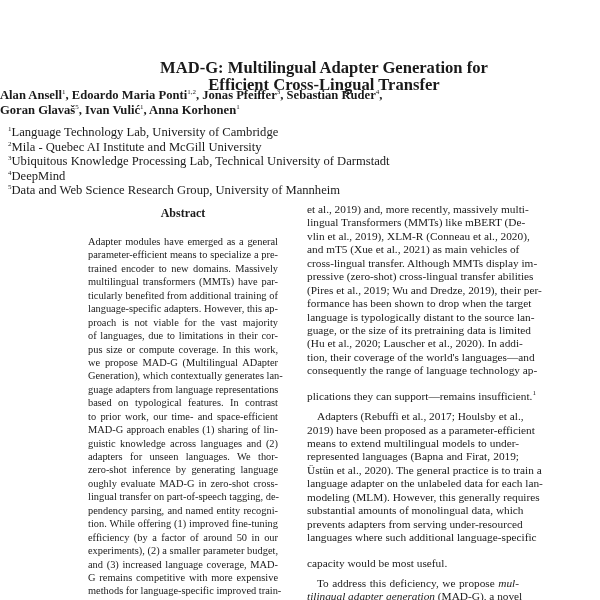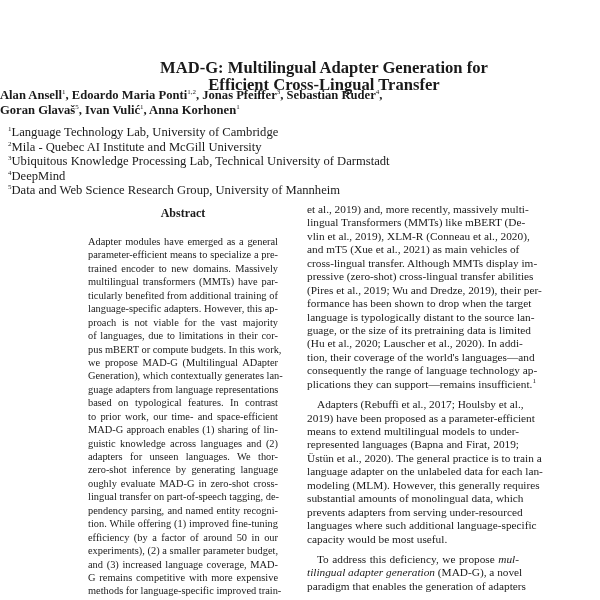--- a/index.html
+++ b/index.html
@@ -24,21 +24,21 @@
   sup { font-size: 7px; line-height: 0; vertical-align: 5px; font-weight: normal; }
   .abstract-heading {
     position: absolute; left: 88px; width: 190px; top: 206px;
     text-align: center; font-weight: bold; font-size: 12px;
   }
   .line {
     display: block; white-space: nowrap;
     text-align: justify; text-align-last: justify; height: 13.45px;
     overflow: visible;
   }
-  .line.last { text-align-last: left; }
+  .line.last { text-align-last: left; margin-top: 12px; }
   .line.indent { text-indent: 10px; }
   .abs-body { position: absolute; left: 88px; width: 190px; top: 235px; font-size: 10.4px; line-height: 13.45px; }
   .right-body { position: absolute; left: 307px; width: 212px; top: 203px; font-size: 11.3px; line-height: 13.45px; }
   .para-gap { height: 7px; }
   i, .it { font-style: italic; }
 </style>
 </head>
 <body>
 
 <div class="title">
@@ -72,21 +72,21 @@
 
 <div class="abs-body">
   <span class="line">Adapter modules have emerged as a general</span>
   <span class="line">parameter-efficient means to specialize a pre-</span>
   <span class="line">trained encoder to new domains. Massively</span>
   <span class="line">multilingual transformers (MMTs) have par-</span>
   <span class="line">ticularly benefited from additional training of</span>
   <span class="line">language-specific adapters. However, this ap-</span>
   <span class="line">proach is not viable for the vast majority</span>
   <span class="line">of languages, due to limitations in their cor-</span>
-  <span class="line">pus mBERT or compute budgets. In this work,</span>
+  <span class="line">pus size or compute coverage. In this work,</span>
   <span class="line">we propose MAD-G (Multilingual ADapter</span>
   <span class="line">Generation), which contextually generates lan-</span>
   <span class="line">guage adapters from language representations</span>
   <span class="line">based on typological features. In contrast</span>
   <span class="line">to prior work, our time- and space-efficient</span>
   <span class="line">MAD-G approach enables (1) sharing of lin-</span>
   <span class="line">guistic knowledge across languages and (2)</span>
   <span class="line">adapters for unseen languages. We thor-</span>
   <span class="line">zero-shot inference by generating language</span>
   <span class="line">oughly evaluate MAD-G in zero-shot cross-</span>

